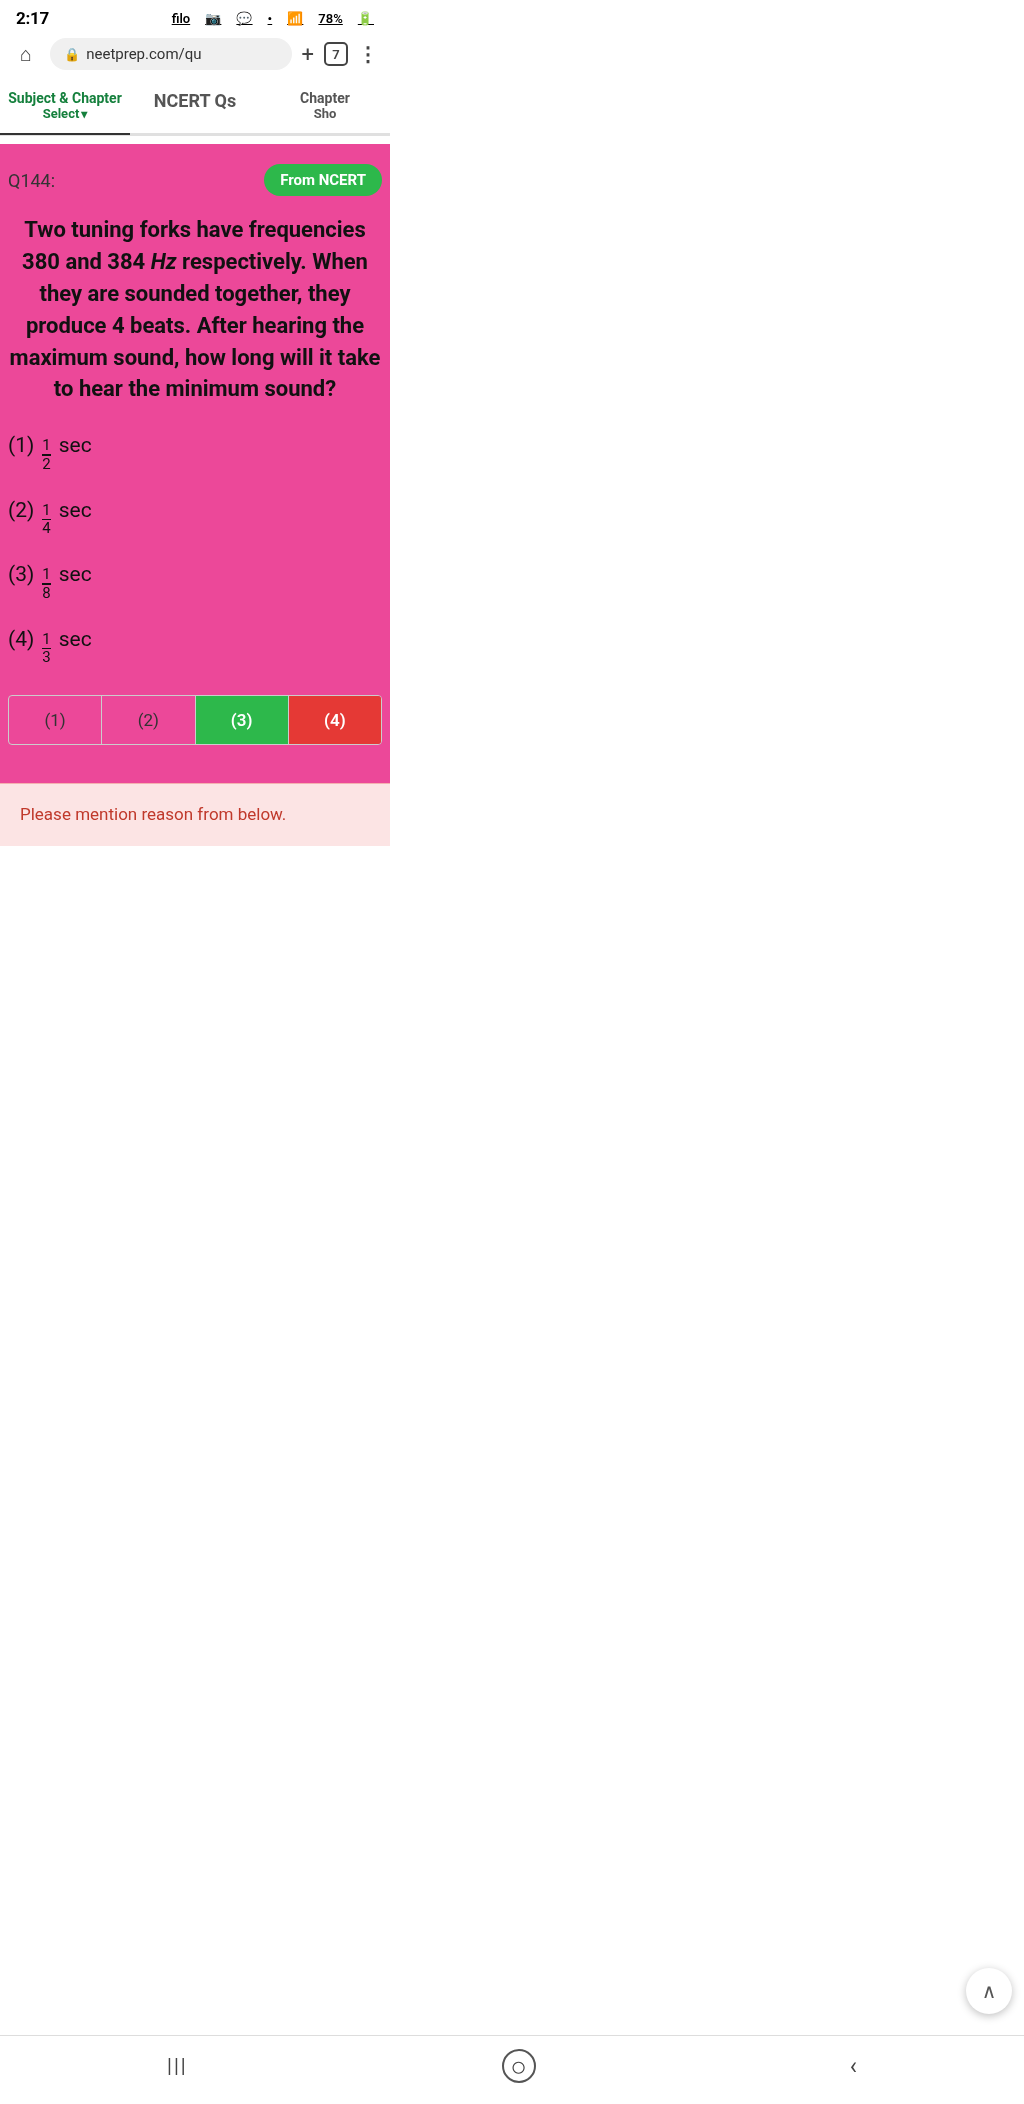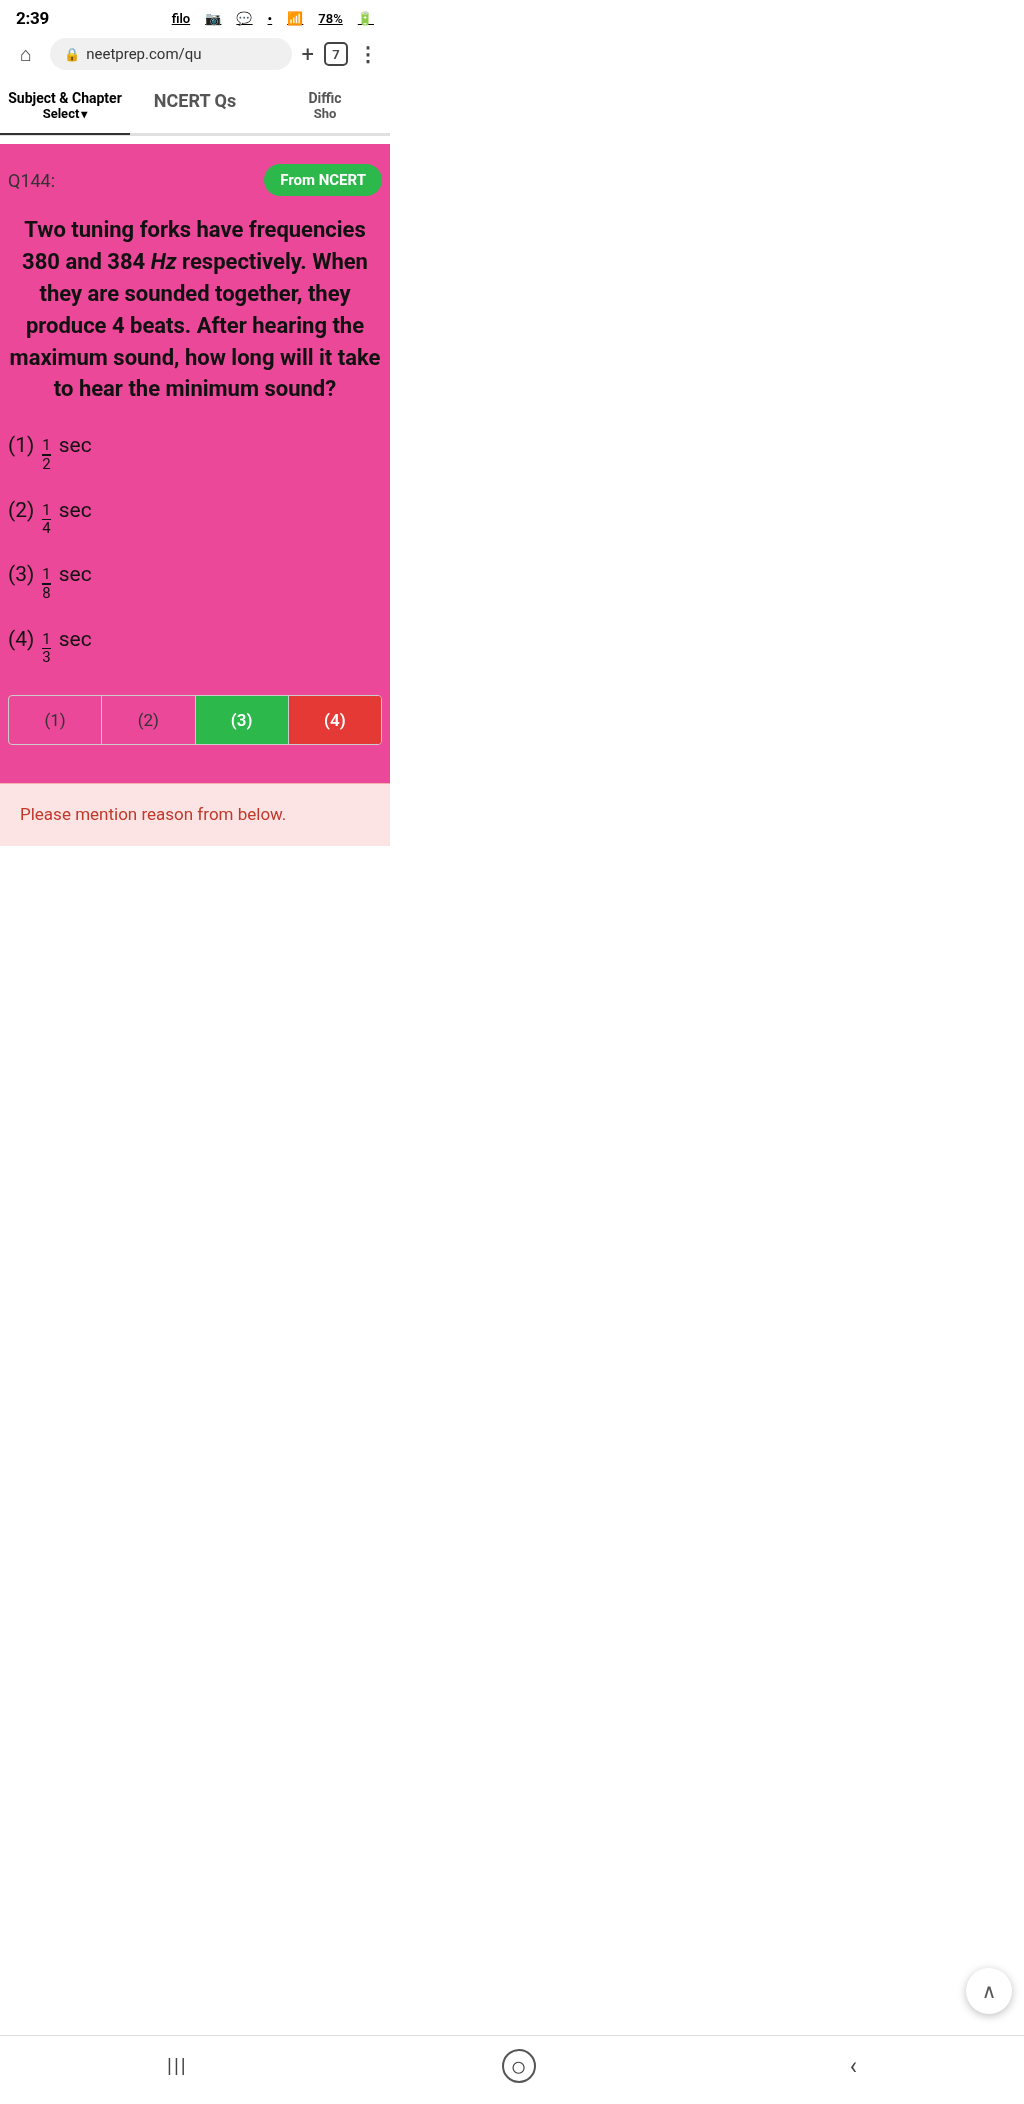--- a/index.html
+++ b/index.html
@@ -101,21 +101,21 @@
     .nav-tab {
       flex: 1;
       padding: 12px 8px;
       text-align: center;
       font-size: 15px;
       color: #555;
       cursor: pointer;
       position: relative;
     }
     .nav-tab.active {
-      color: #000000;
+      color: #15803d;
       font-weight: 600;
     }
     .nav-tab.active::after {
       content: '';
       position: absolute;
       bottom: -2px;
       left: 0;
       right: 0;
       height: 2px;
       background: #333;
@@ -307,21 +307,21 @@
     .divider {
       height: 1px;
       background: #e0e0e0;
       margin: 0 0 8px 0;
     }
   </style>
 </head>
 <body>
 
 <div class="status-bar">
-  <div class="status-bar-left">2:39</div>
+  <div class="status-bar-left">2:17</div>
   <div class="status-bar-right">
     <span>filo</span>
     <span>📷</span>
     <span>💬</span>
     <span>•</span>
     <span>📶</span>
     <span>78%</span>
     <span>🔋</span>
   </div>
 </div>
@@ -343,21 +343,21 @@
   <div class="nav-tab active">
     <span class="tab-title">Subject &amp; Chapter</span>
     <span class="tab-subtitle">
       Select <span style="font-size:12px;">▾</span>
     </span>
   </div>
   <div class="nav-tab">
     <span class="nav-tab-ncert">NCERT Qs</span>
   </div>
   <div class="nav-tab">
-    <span class="tab-title">Diffic</span>
+    <span class="tab-title">Chapter</span>
     <span class="tab-subtitle">Sho</span>
   </div>
 </div>
 
 <div class="divider"></div>
 
 <div class="content-area">
 
   <div class="question-header">
     <span class="question-number">Q144:</span>

